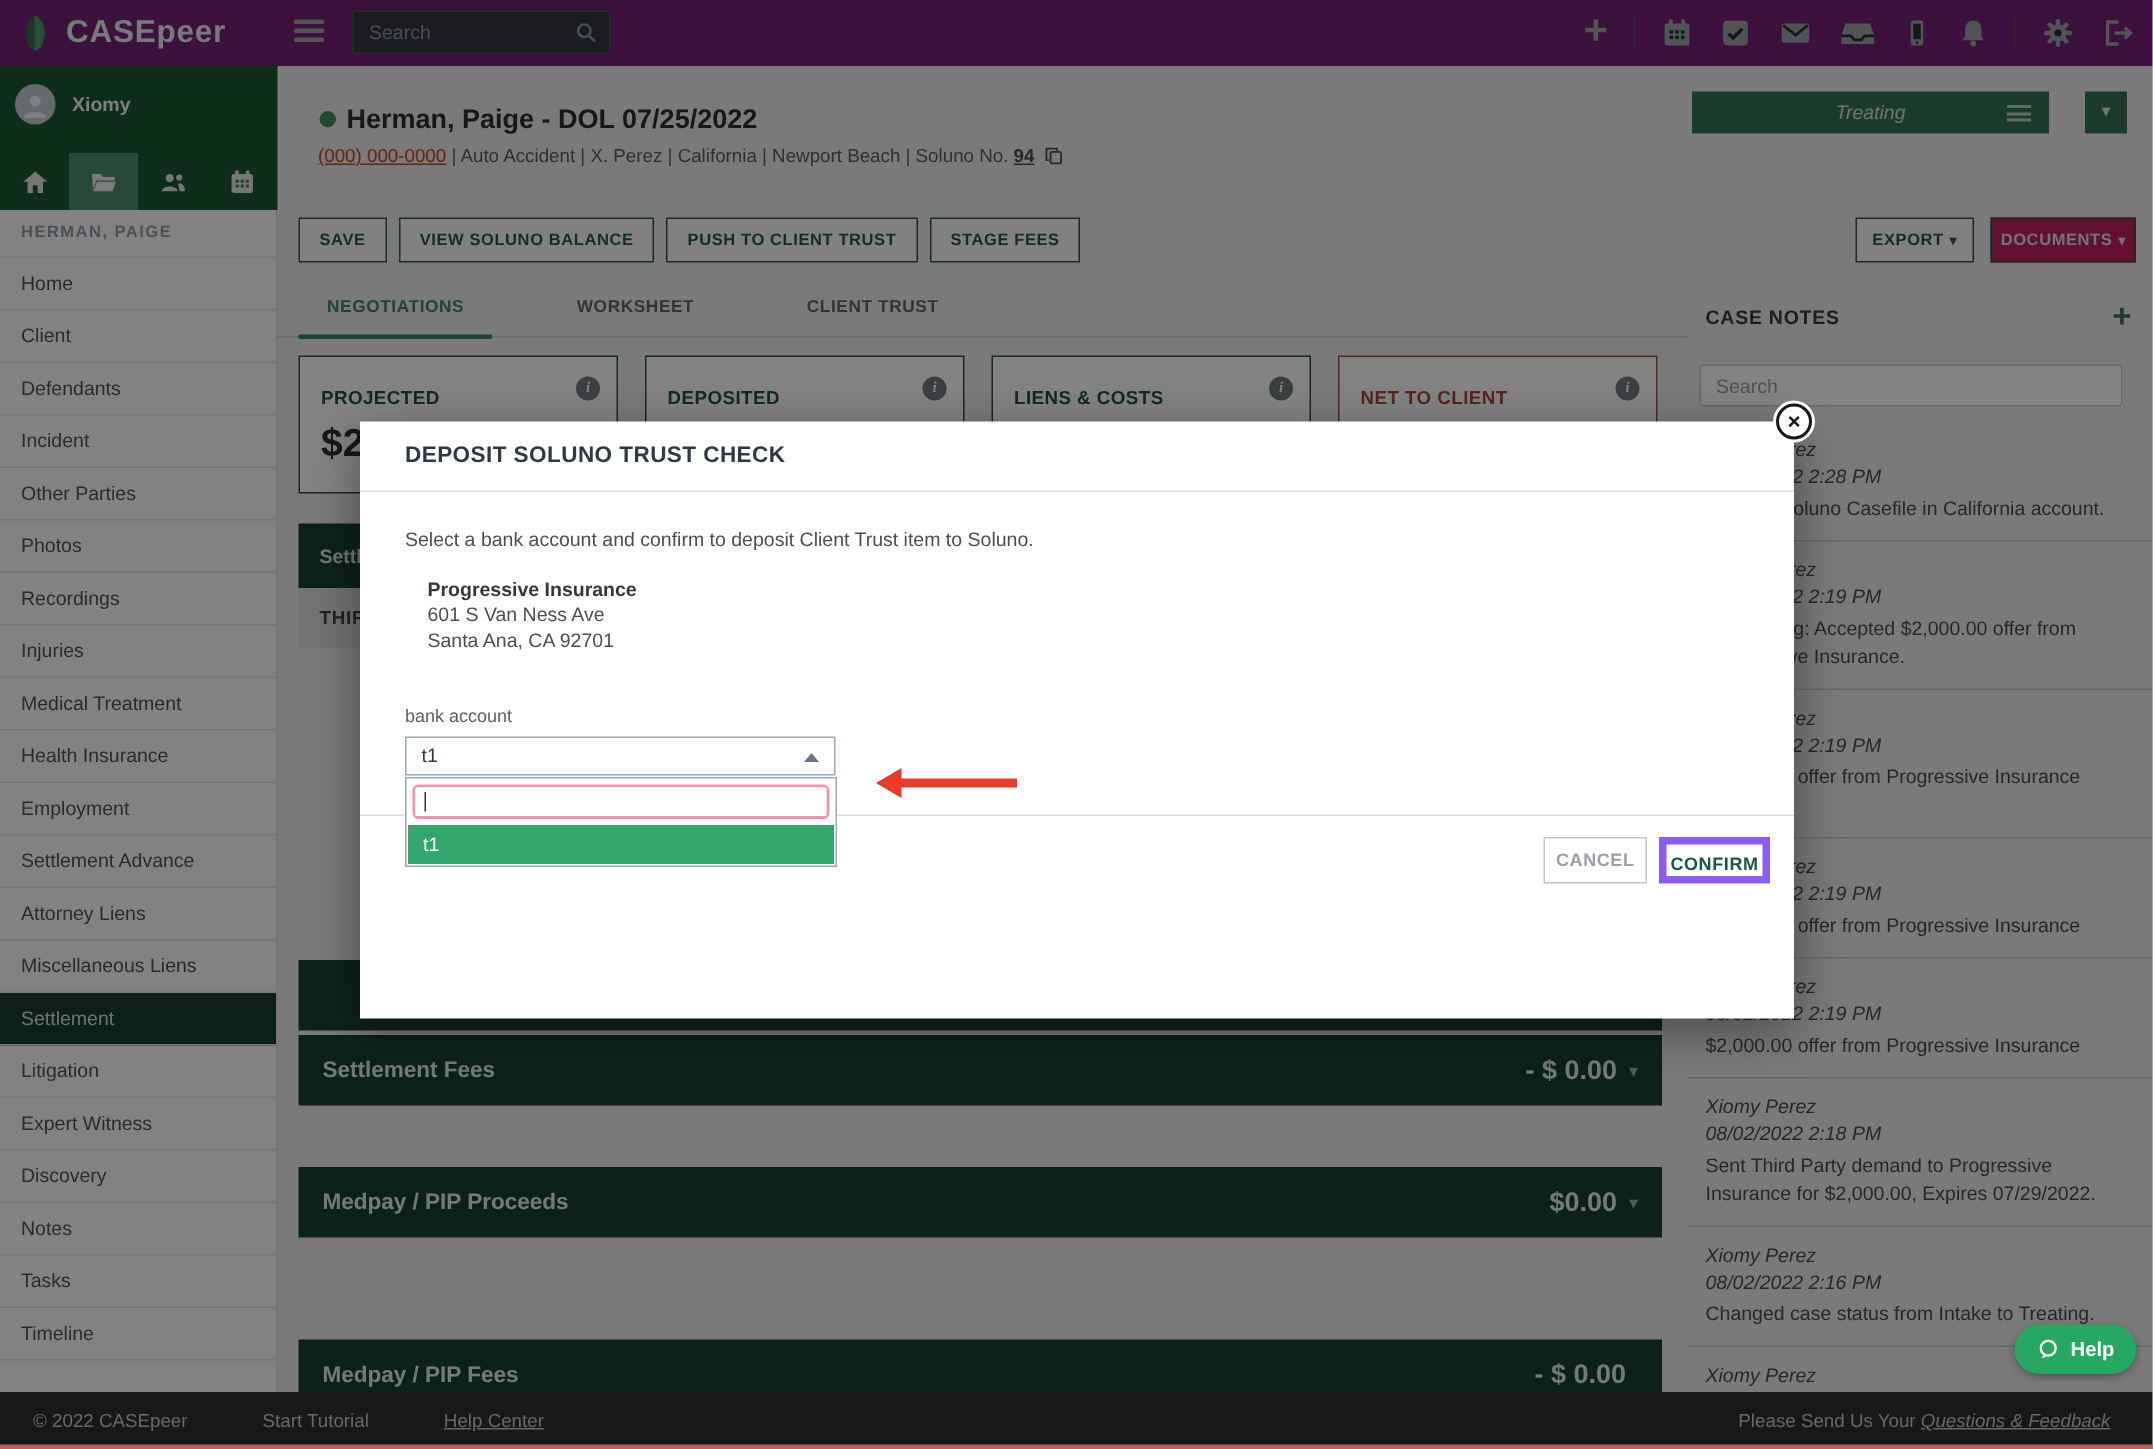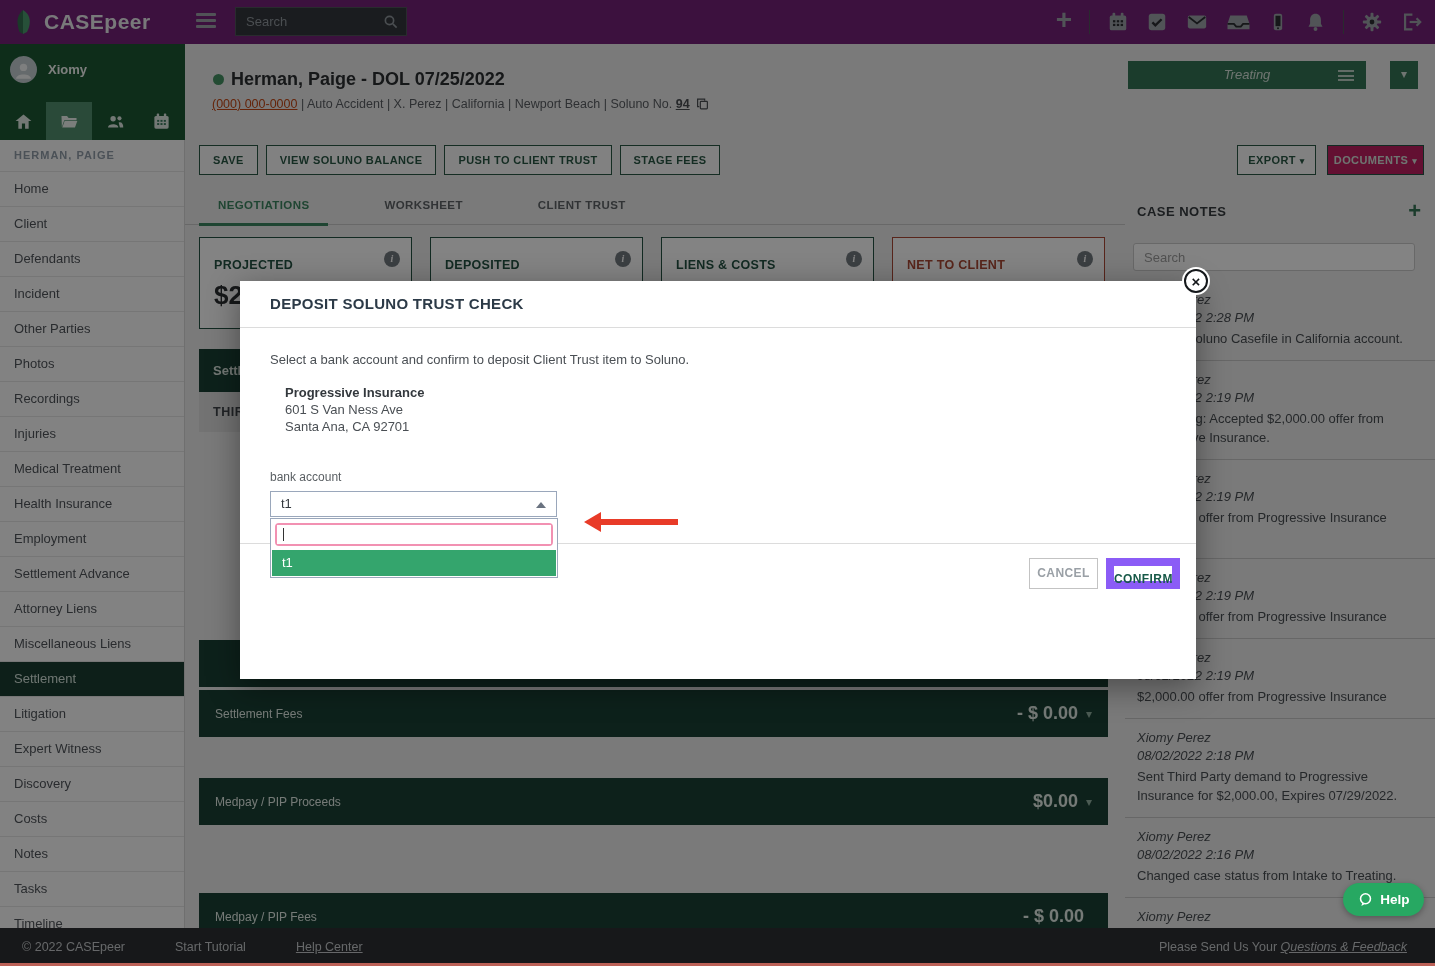--- a/index.html
+++ b/index.html
@@ -77,21 +77,21 @@
         font-size:13px;font-weight:bold;line-height:43px;padding-left:14px;box-sizing:border-box;}
   .table-head{position:absolute;left:199px;top:392px;width:909px;height:40px;background:#dedede;color:#3a3f44;
         font-size:12.5px;font-weight:bold;letter-spacing:.5px;line-height:40px;padding-left:14px;box-sizing:border-box;}
   
   .edge-row{position:absolute;left:199px;top:640px;width:909px;height:47px;background:#123a2e;}
   .fee-row{position:absolute;left:199px;width:909px;height:47px;background:#123a2e;color:#e2ece6;
         display:flex;align-items:center;box-sizing:border-box;padding:0 16px;cursor:pointer;}
   .fee-rows div.fee-row:nth-of-type(1){top:690px;}
   .fee-rows div.fee-row:nth-of-type(2){top:778px;}
   .fee-rows div.fee-row:nth-of-type(3){top:893px;}
-  .fee-label{font-size:12px;font-weight:normal;}
+  .fee-label{font-size:15px;font-weight:bold;}
   .fee-value{margin-left:auto;font-size:18px;font-weight:bold;}
   .fee-caret{margin-left:8px;color:#8fae9f;font-size:12px;}
   
   .notes-header{position:absolute;left:1125px;top:184px;width:310px;height:33px;margin-top:12px;}
   .notes-title{position:absolute;left:12px;top:8px;font-size:13px;font-weight:bold;color:#2f3438;letter-spacing:.5px;}
   .notes-add{position:absolute;right:14px;top:2px;font-size:22px;font-weight:bold;color:#2e7150;cursor:pointer;}
   .notes-search{position:absolute;left:1133px;top:243px;width:282px;height:28px;background:#fff;
         border:1px solid #c9c9c9;border-radius:3px;box-sizing:border-box;}
   .notes-search input{position:absolute;inset:0;border:none;outline:none;background:transparent;
         font-size:13px;color:#555;padding:0 10px;font-family:inherit;}
@@ -129,21 +129,21 @@
   .dd-search{position:absolute;left:4px;top:4px;right:4px;height:23px;border:2px solid #f291b2;
         border-radius:4px;box-sizing:border-box;}
   .dd-search input{position:absolute;inset:0;border:none;outline:none;font-size:13px;padding:0 6px;font-family:inherit;}
   .dd-cursor{position:absolute;left:6px;top:3px;width:1px;height:13px;background:#333;}
   .dd-option{position:absolute;left:1px;right:1px;top:31px;height:26px;background:#34a56d;color:#fff;
         font-size:13px;line-height:26px;padding-left:10px;cursor:pointer;}
   .m-footer-line{position:absolute;left:0;right:0;top:262px;height:1px;background:#dcdcdc;}
   .m-cancel{position:absolute;left:789px;top:277px;width:69px;height:31px;background:#fff;border:1px solid #c3c3c3;
         color:#9aa0a6;font-weight:bold;font-size:12px;letter-spacing:.4px;box-sizing:border-box;
         text-align:center;line-height:29px;cursor:pointer;}
-  .m-confirm{position:absolute;left:866px;top:277px;width:74px;height:31px;background:#fff;border:8px solid #8b5cf6;
+  .m-confirm{position:absolute;left:866px;top:277px;width:74px;height:31px;background:#fff;border:5px solid #8b5cf6;
         color:#175948;font-weight:bold;font-size:12px;letter-spacing:.4px;box-sizing:border-box;
         text-align:center;line-height:27px;cursor:pointer;}
   
   .arrow-head{position:absolute;left:584px;top:512px;width:0;height:0;z-index:110;
         border-top:10px solid transparent;border-bottom:10px solid transparent;border-right:17px solid #e83b28;}
   .arrow-shaft{position:absolute;left:600px;top:519px;width:78px;height:6px;background:#e83b28;z-index:110;}
   
   .help-pill{position:absolute;left:1343px;top:883px;width:81px;height:33px;border-radius:17px;background:#27a862;
         display:flex;align-items:center;justify-content:center;gap:6px;color:#fff;font-weight:bold;
         font-size:13.5px;z-index:120;cursor:pointer;box-shadow:0 2px 6px rgba(0,0,0,.3);}
@@ -327,21 +327,20 @@
         <div class="nav-item">Miscellaneous Liens</div>
 
         <div class="nav-item active">Settlement</div>
 
         <div class="nav-item">Litigation</div>
 
         <div class="nav-item">Expert Witness</div>
 
         <div class="nav-item">Discovery</div>
 
-        <div class="nav-item">Costs</div>
 
         <div class="nav-item">Notes</div>
 
         <div class="nav-item">Tasks</div>
 
         <div class="nav-item">Timeline</div>
       </div>
   </div>
 
   <div class="case-dot"></div>

